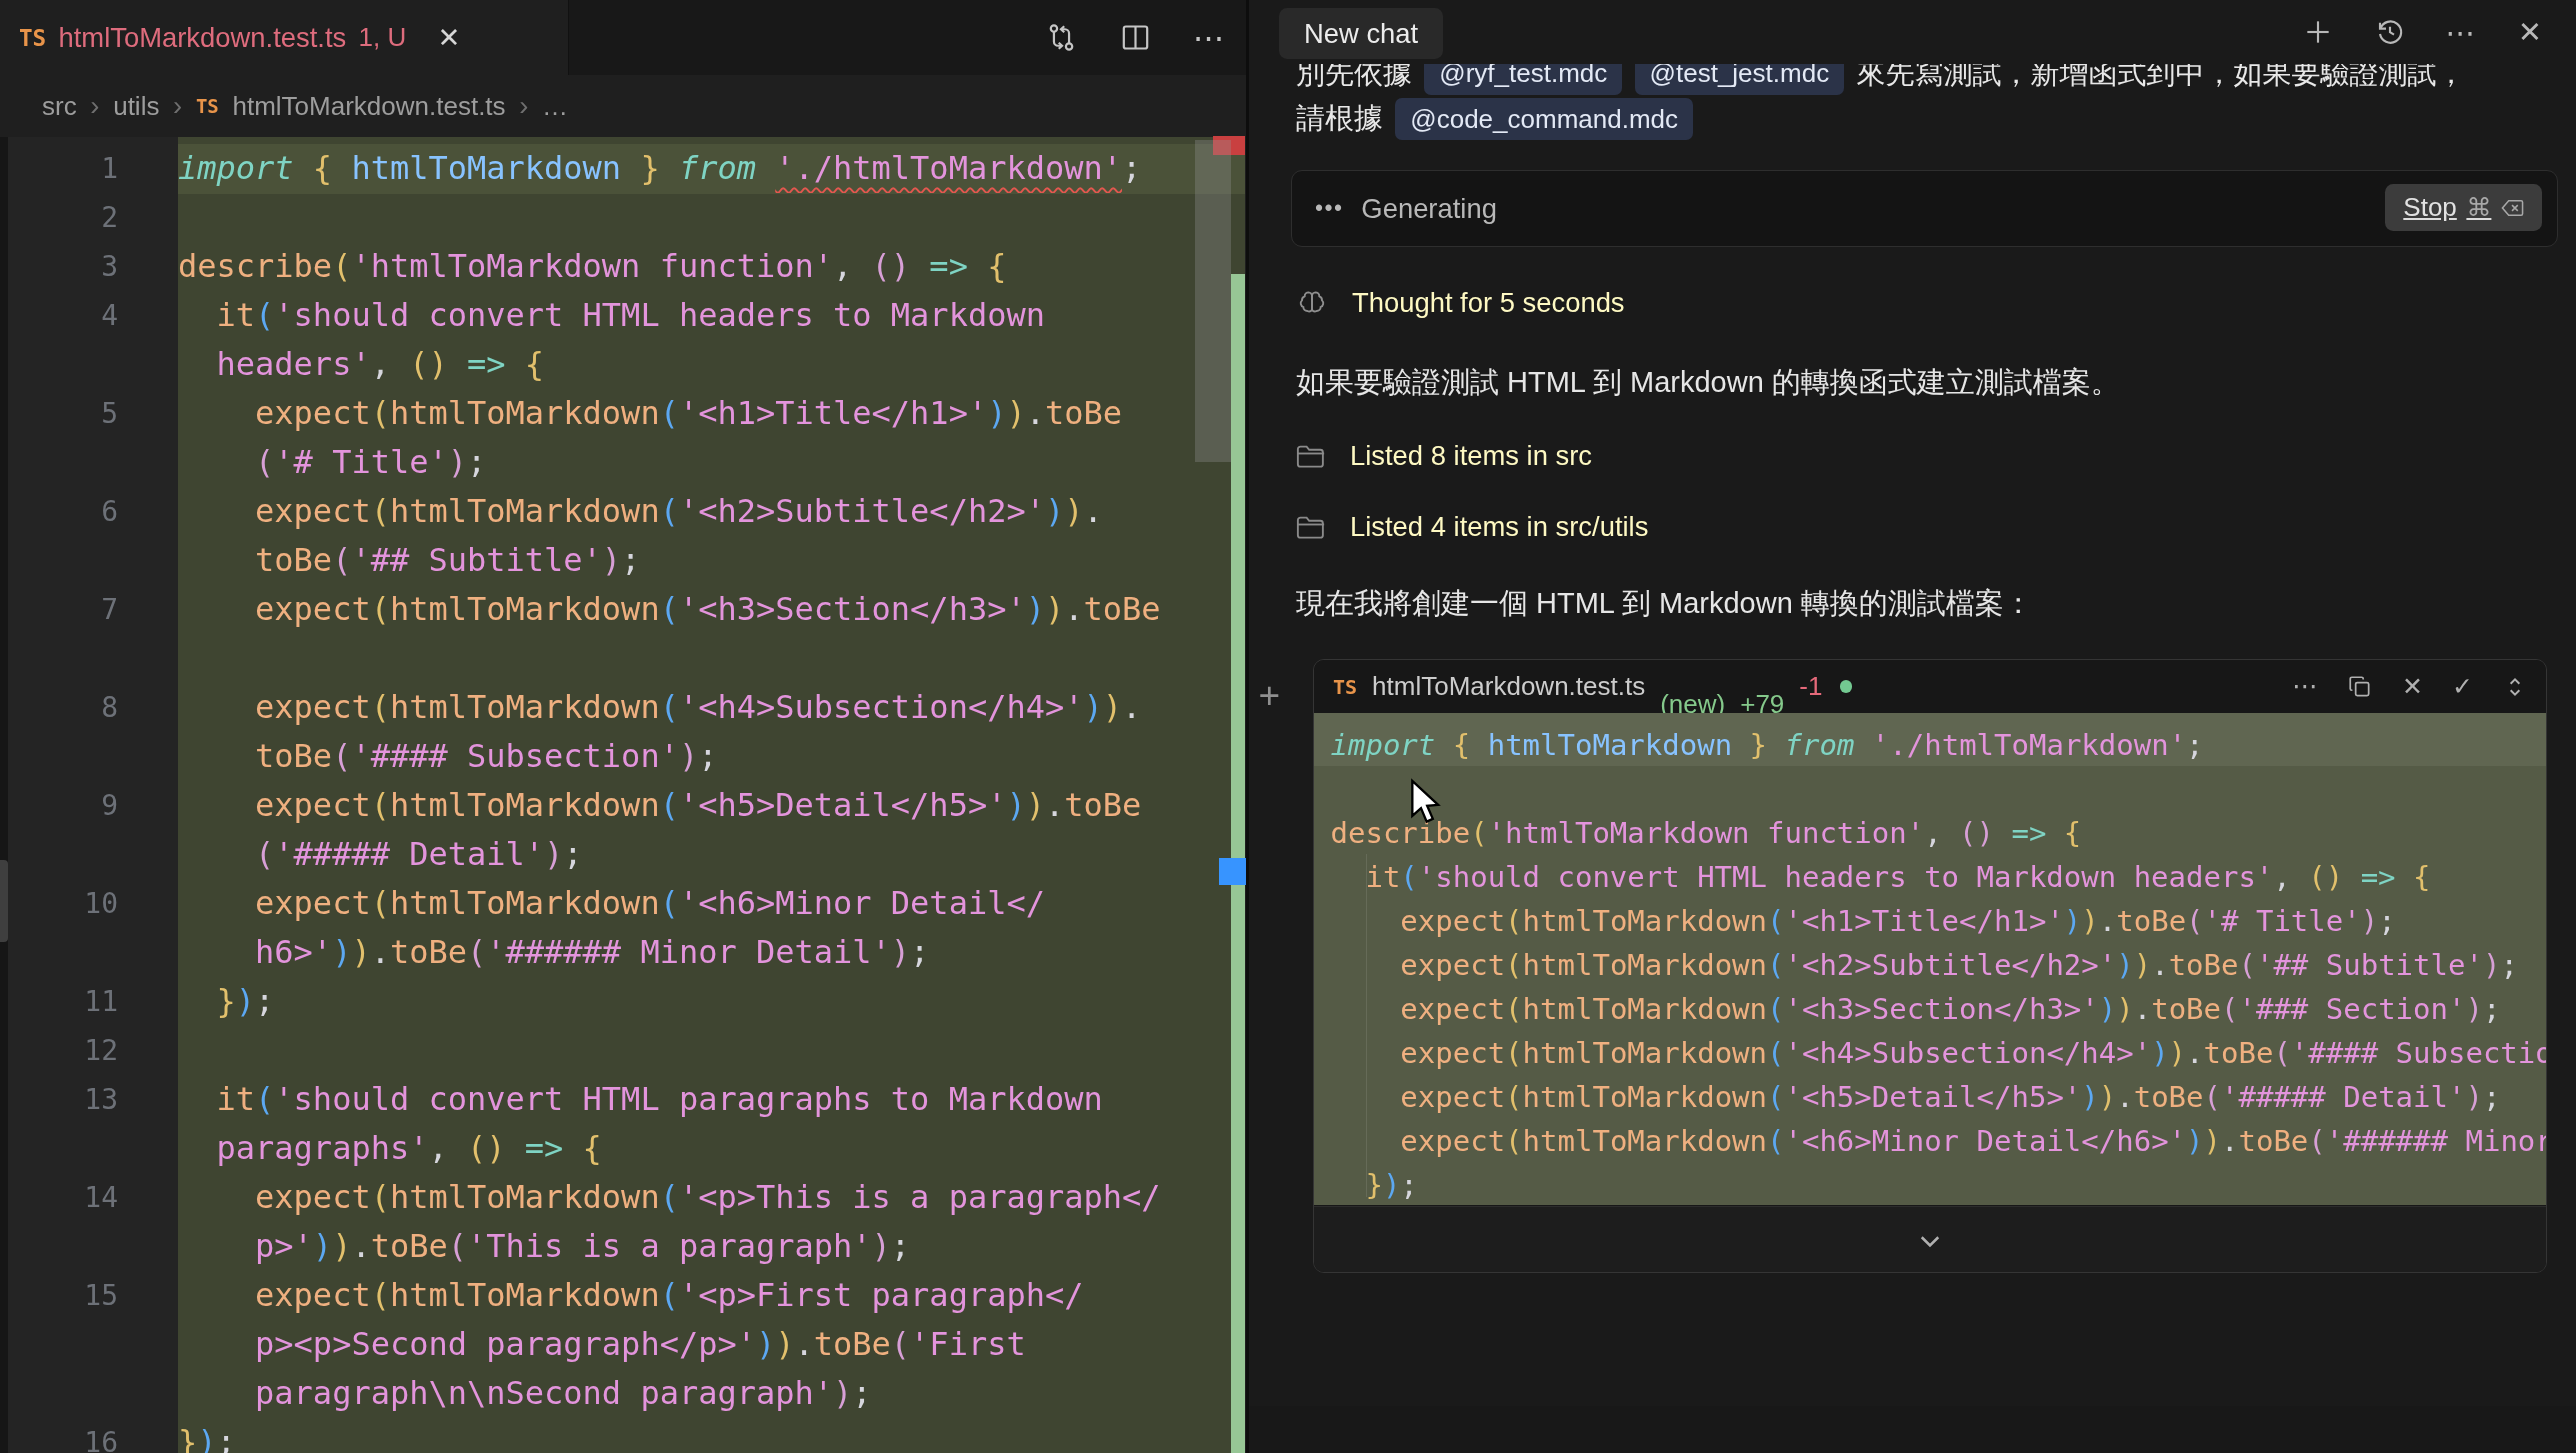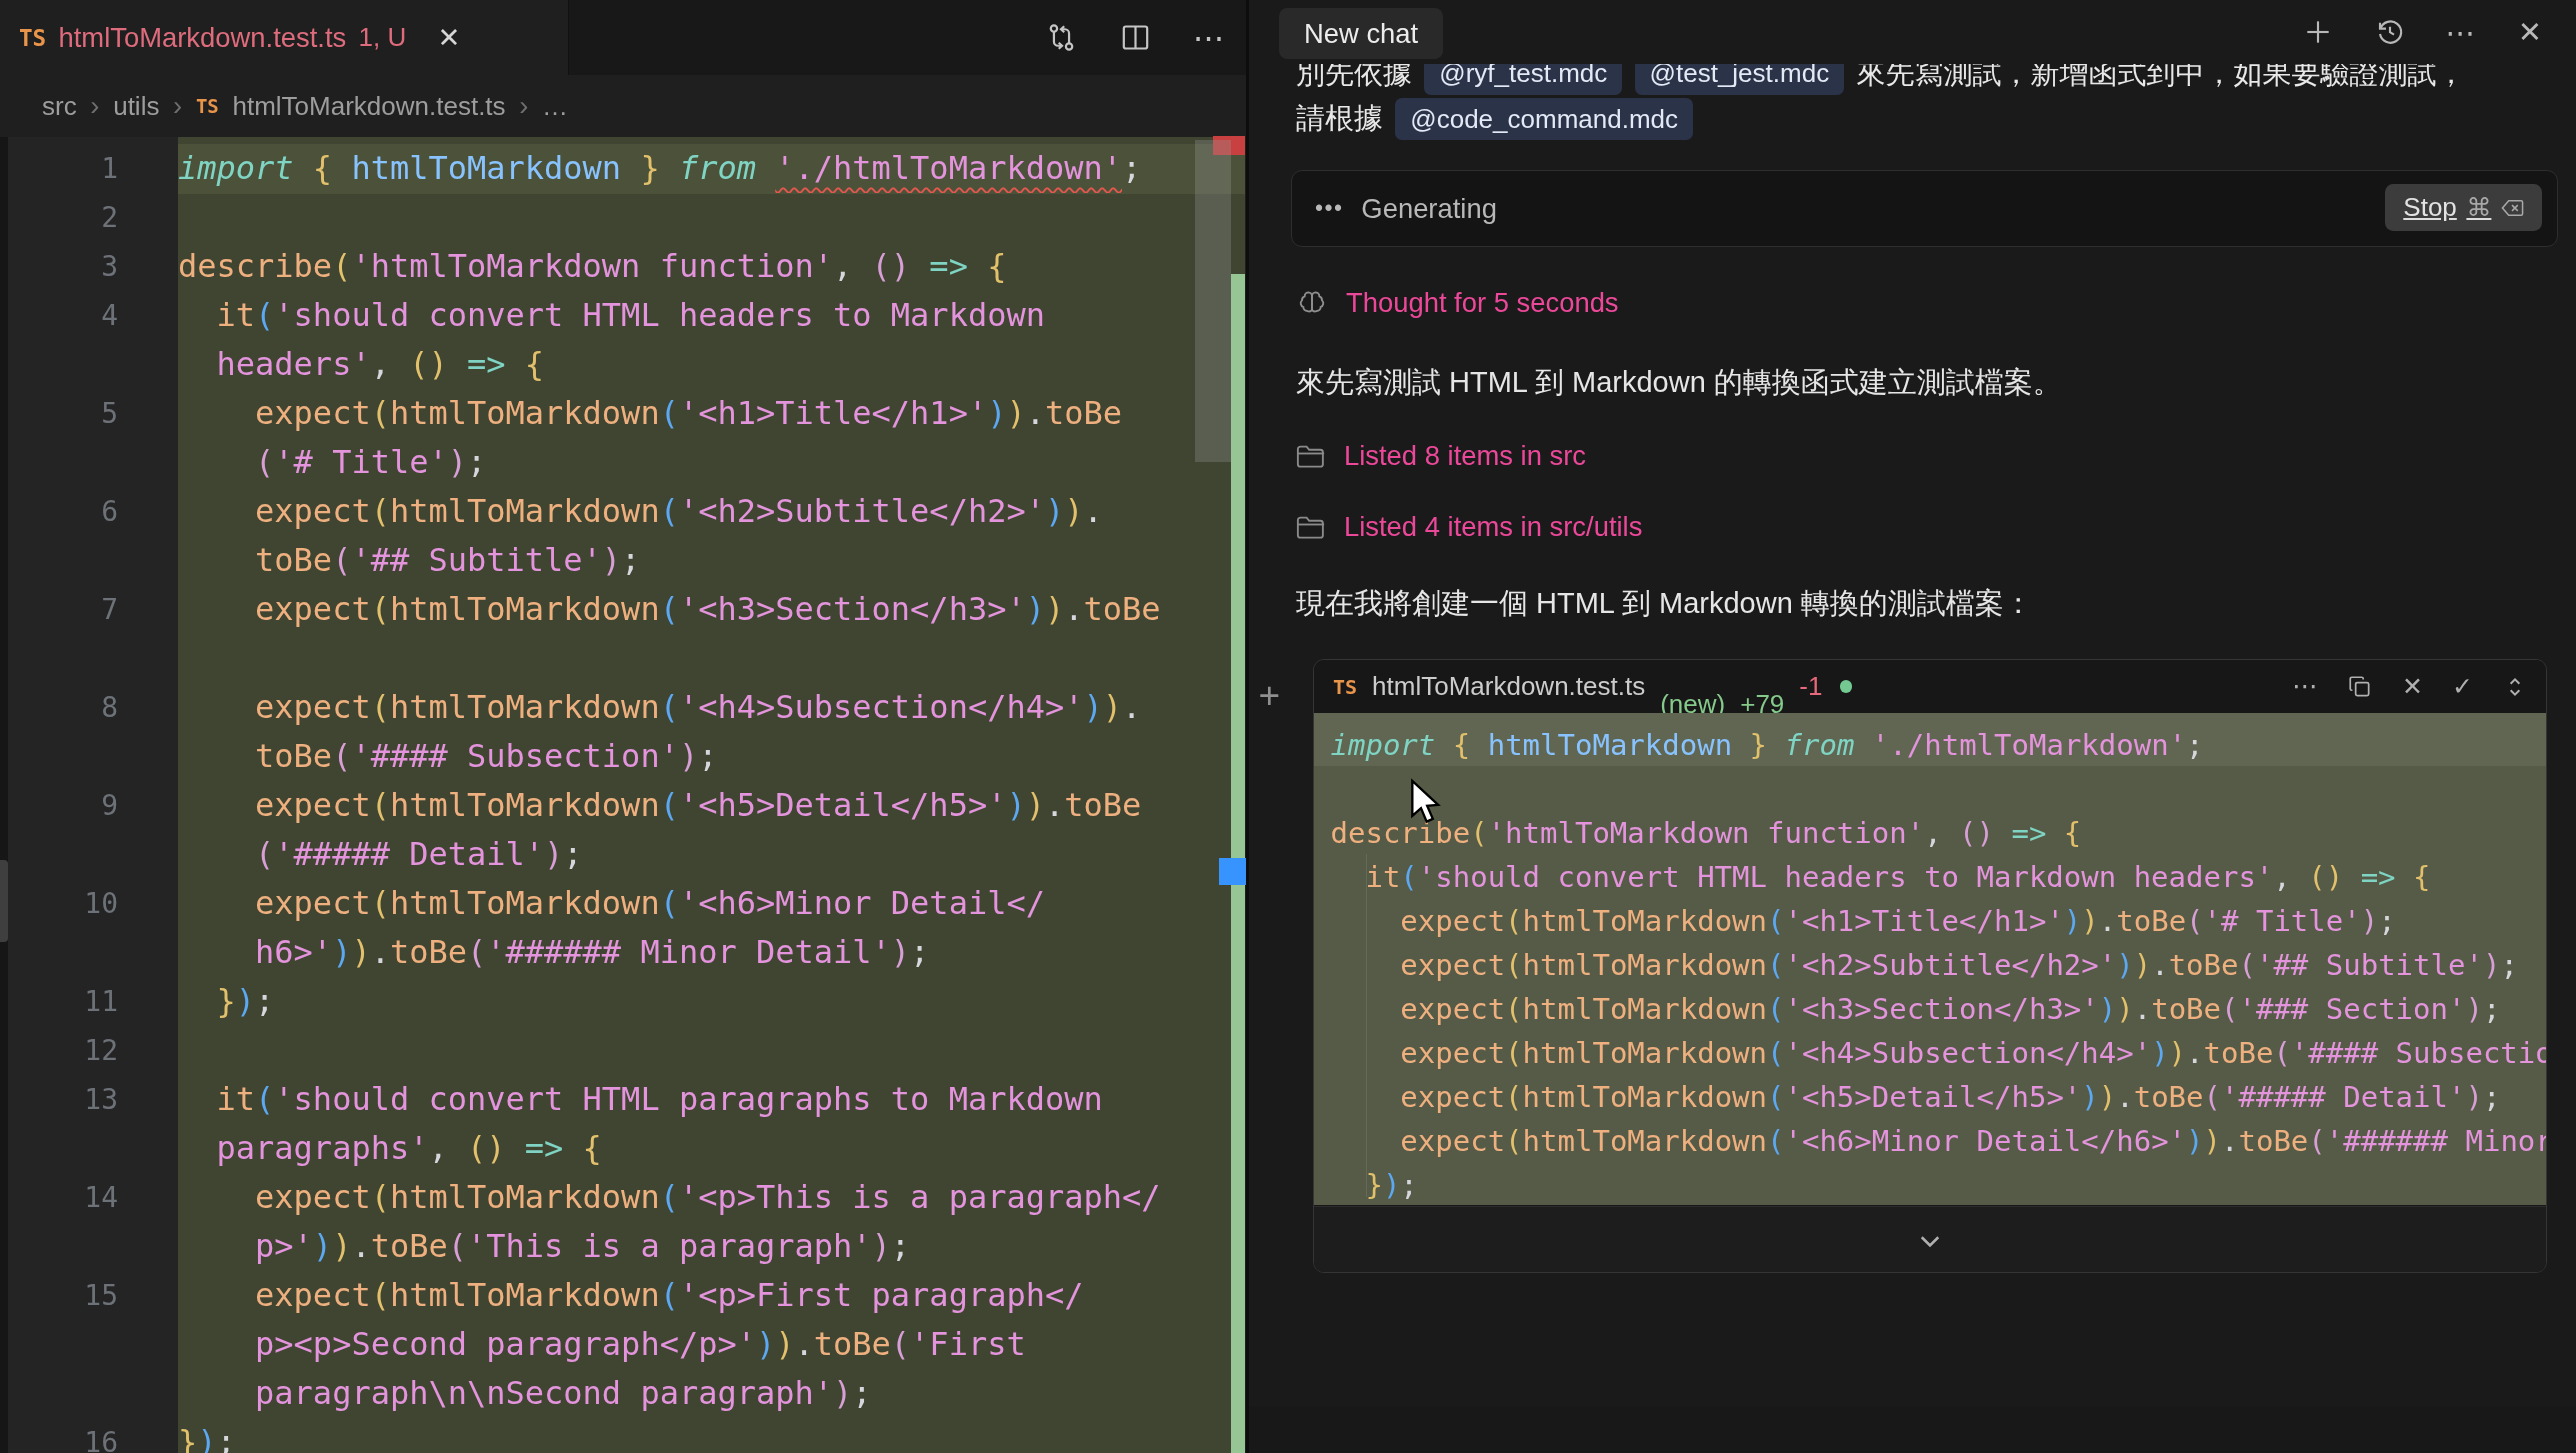--- a/index.html
+++ b/index.html
@@ -73,21 +73,21 @@
   #gen-card{left:42px;top:106px;width:1267px;height:77px;background:#141414;border:1.4px solid #2e2e2e;
             border-radius:11px;box-sizing:border-box;display:flex;align-items:center;}
   #gen-left{display:flex;align-items:center;gap:18px;margin-left:23px;}
   #gen-dots{font-size:23px;color:#b8b8b8;letter-spacing:1.4px;}
   #gen-label{font-size:27.4px;color:#b8b8b8;}
   #stop-btn{position:absolute;right:15px;top:13px;height:47px;background:#3c3c3c;border-radius:8.2px;
             display:flex;align-items:center;gap:9.6px;padding:0 18px;text-decoration:underline;}
   #stop-label{font-size:26px;color:#e2e2e2;}
   .kbd{font-size:25px;color:#a8a8a8;font-family:"DejaVu Sans","Liberation Sans",sans-serif;}
 
-  .grey-row{position:absolute;left:47px;display:flex;align-items:center;gap:18px;color:#ec4899;font-size:27.4px;}
+  .grey-row{position:absolute;left:47px;display:flex;align-items:center;gap:24px;color:#fef9c3;font-size:27.4px;}
   .chat-p{position:absolute;left:47px;color:#e6e6e6;font-size:29px;white-space:nowrap;}
 
   
   #chat-card{left:64px;top:595px;width:1234px;height:614px;border:1.4px solid #353535;border-radius:11px;
              box-sizing:border-box;background:#171717;overflow:hidden;}
   #card-header{position:absolute;left:0;top:0;width:100%;height:53px;background:#171717;
                display:flex;align-items:center;gap:15px;padding:0 19px;box-sizing:border-box;}
   .cts{font-family:"DejaVu Sans Mono",monospace;font-weight:bold;font-size:20px;color:#e8944a;}
   #card-name{font-size:26px;color:#cccccc;}
   #card-new,#card-added{font-size:26px;color:#85c98b;margin-top:35px;}
@@ -324,21 +324,21 @@
       </div>
 
       <div class="grey-row" style="top:223px;">
         <svg width="32" height="32" viewBox="0 0 24 24" fill="none" stroke="#8f8f8f" stroke-width="1.4">
           <path d="M9.5 4 a3 3 0 0 0 -3 3 a3 3 0 0 0 -2 3 a3 3 0 0 0 1 5 a3 3 0 0 0 3 3 a2.7 2.7 0 0 0 3.5 -1 V6 a3 3 0 0 0 -2.5 -2 Z"></path>
           <path d="M14.5 4 a3 3 0 0 1 3 3 a3 3 0 0 1 2 3 a3 3 0 0 1 -1 5 a3 3 0 0 1 -3 3 a2.7 2.7 0 0 1 -3.5 -1 V6 a3 3 0 0 1 2.5 -2 Z"></path>
         </svg>
         <span>Thought for 5 seconds</span>
       </div>
 
-      <div class="chat-p" style="top:299px;">來先寫測試 HTML 到 Markdown 的轉換函式建立測試檔案。</div>
+      <div class="chat-p" style="top:299px;">如果要驗證測試 HTML 到 Markdown 的轉換函式建立測試檔案。</div>
 
       <div class="grey-row" style="top:376px;">
         <svg width="30" height="26" viewBox="0 0 24 20" fill="none" stroke="#8a8a8a" stroke-width="1.5">
           <path d="M1.5 4.5 a2 2 0 0 1 2 -2 h5 l2 2.5 h9 a2 2 0 0 1 2 2 v9.5 a2 2 0 0 1 -2 2 h-16 a2 2 0 0 1 -2 -2 Z"></path>
           <path d="M1.5 8 h21"></path>
         </svg>
         <span>Listed 8 items in src</span>
       </div>
       <div class="grey-row" style="top:447px;">
         <svg width="30" height="26" viewBox="0 0 24 20" fill="none" stroke="#8a8a8a" stroke-width="1.5">

